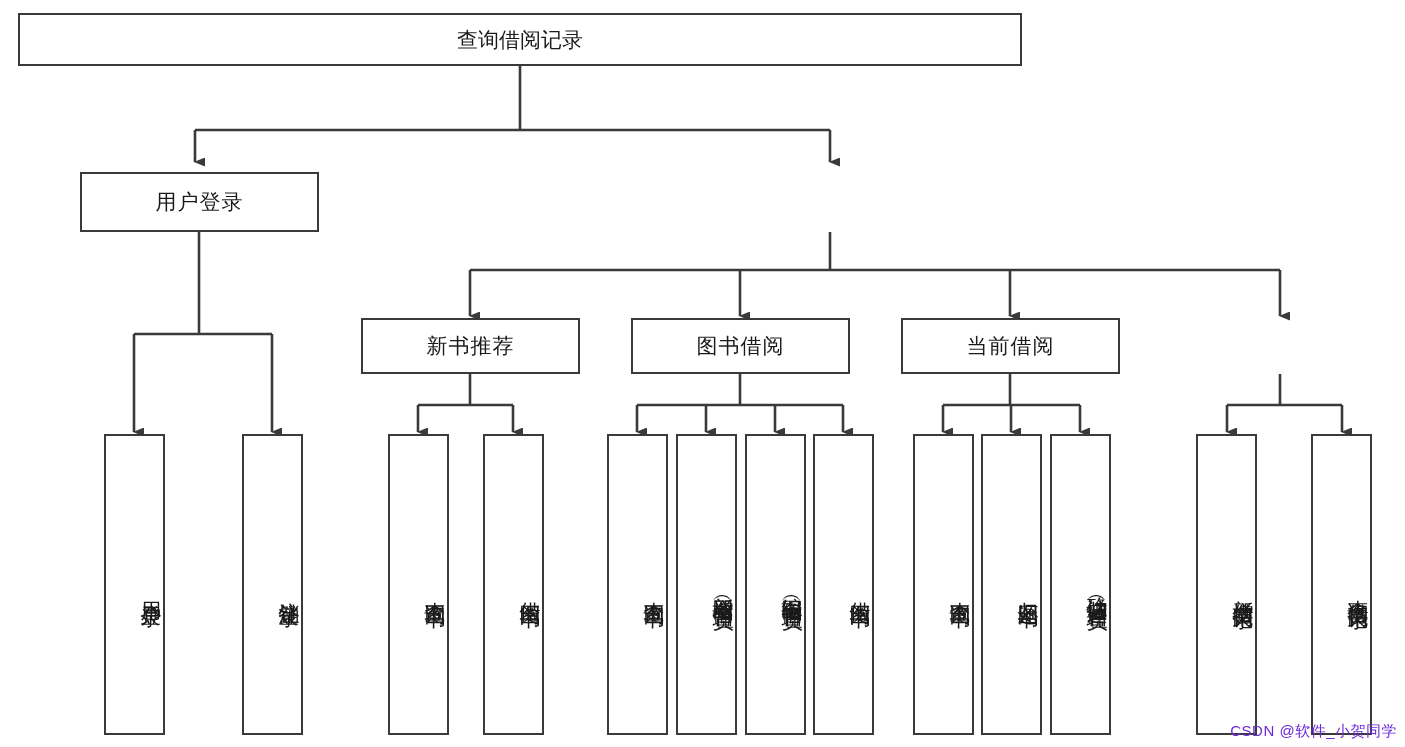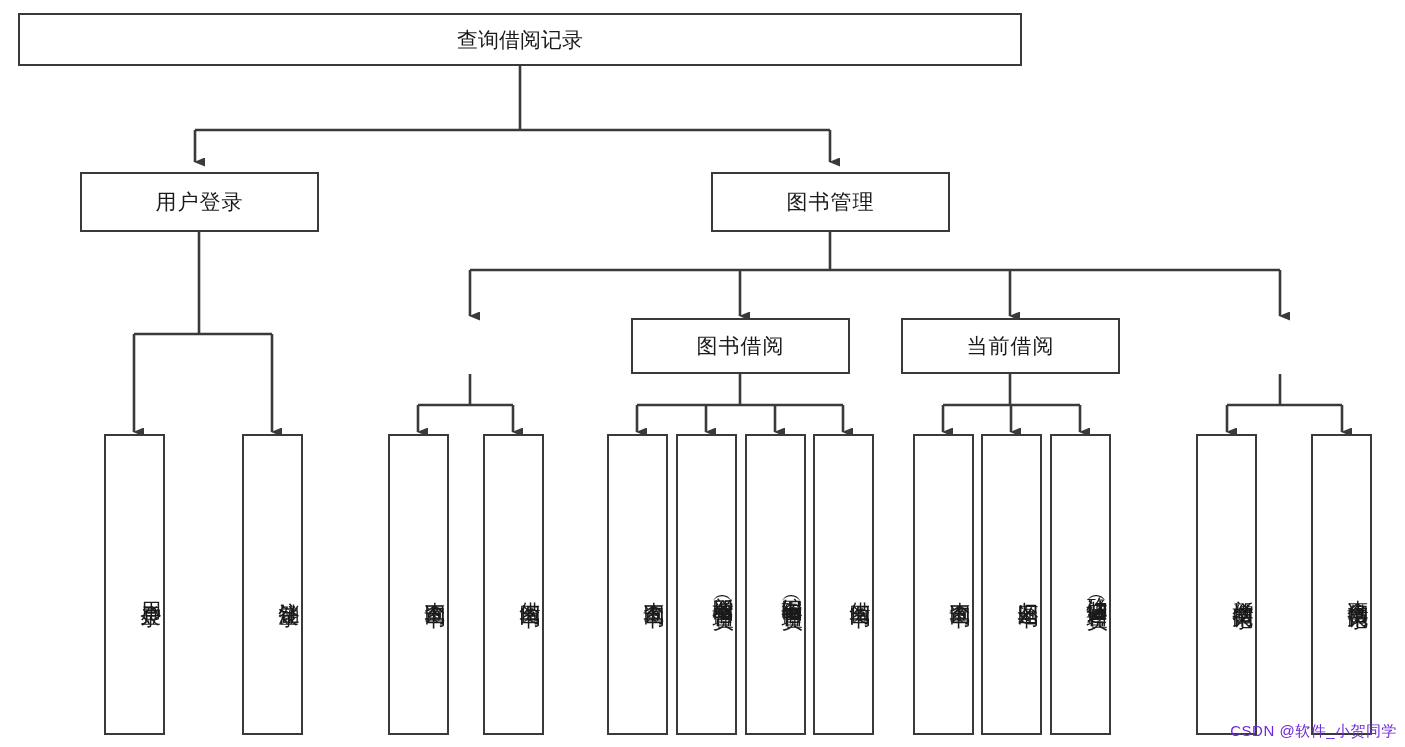--- a/index.html
+++ b/index.html
@@ -72,24 +72,24 @@
     </g>
   </svg>
 
   <div class="node root" style="left:18px;top:13px;width:1004px;height:53px;">
     <span>查询借阅记录</span>
   </div>
 
   <div class="node h" style="left:80px;top:172px;width:239px;height:60px;">
     <span>用户登录</span>
   </div>
-  <div class="node h" style="left:711px;top:172px;width:239px;height:60px;">
-    <span>图书管理</span>
+
+  <div class="node h" style="left:361px;top:318px;width:219px;height:56px;">
+    <span>新书推荐</span>
   </div>
-
   <div class="node h" style="left:631px;top:318px;width:219px;height:56px;">
     <span>图书借阅</span>
   </div>
   <div class="node h" style="left:901px;top:318px;width:219px;height:56px;align-items:center;">
     <span>当前借阅</span>
   </div>
 
   <div class="node v" style="left:104px;top:434px;width:61px;height:301px;">
     <span>用户登录</span>
   </div>

